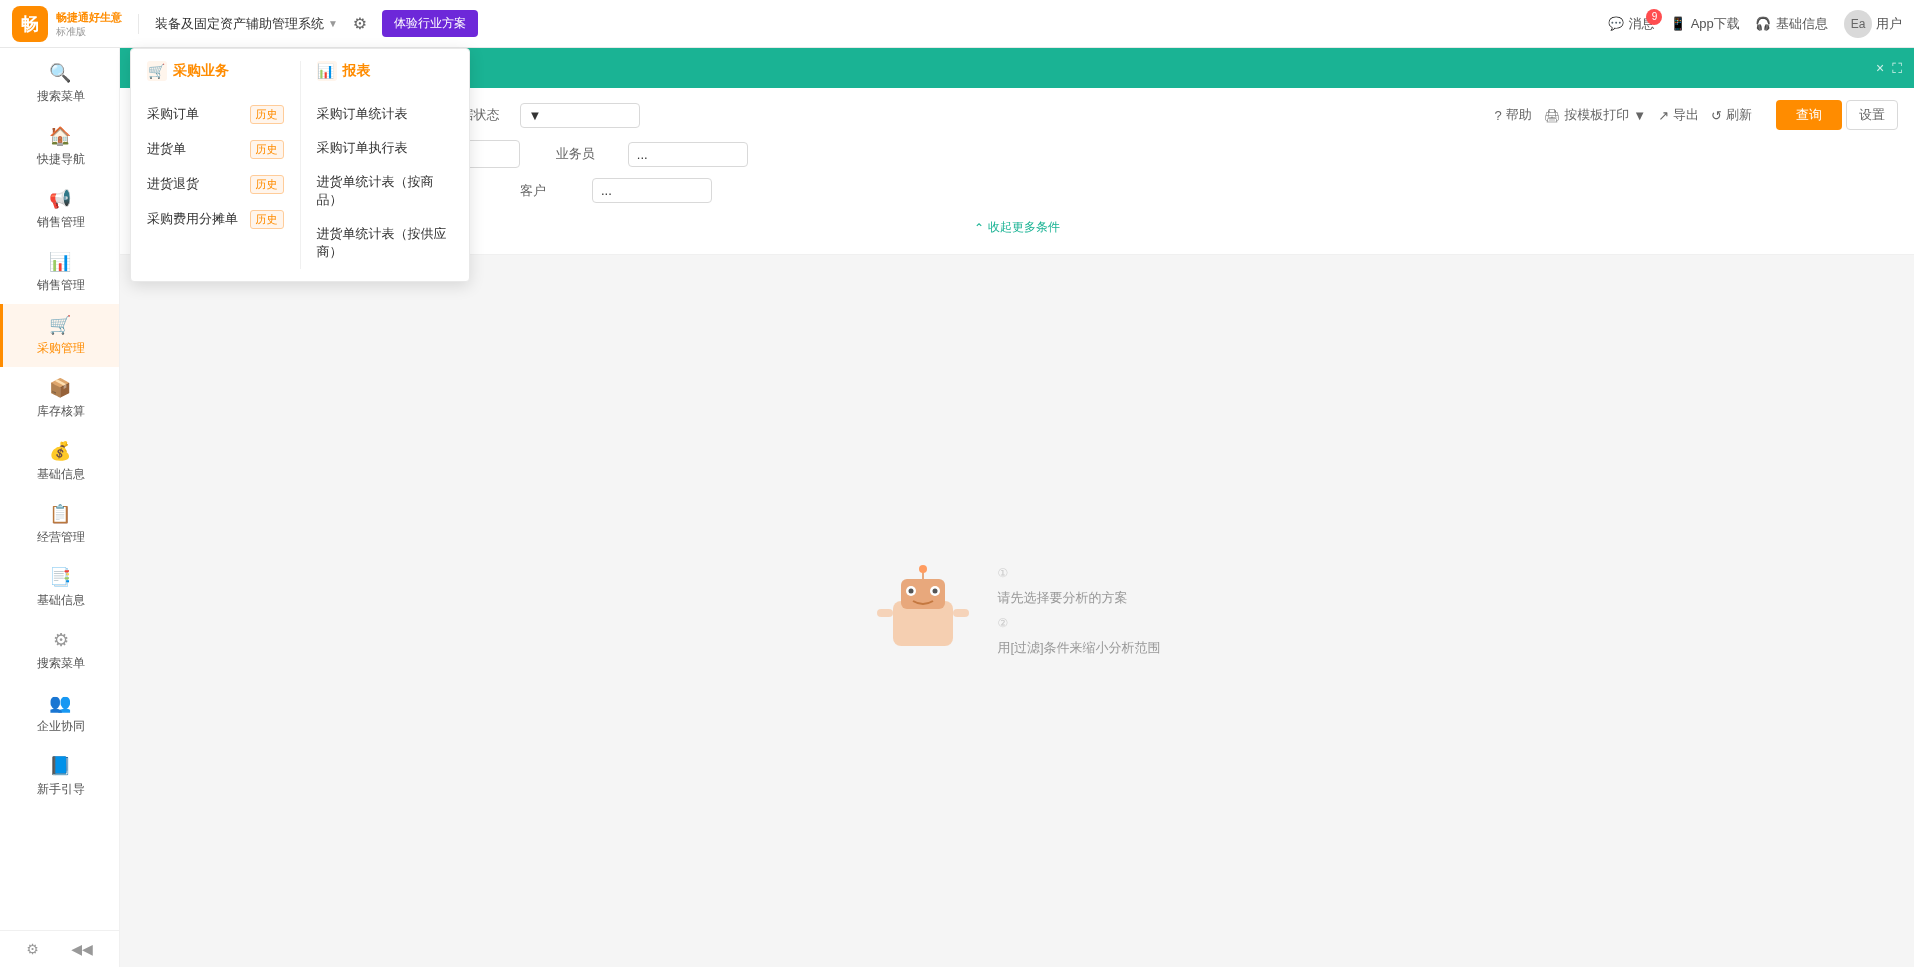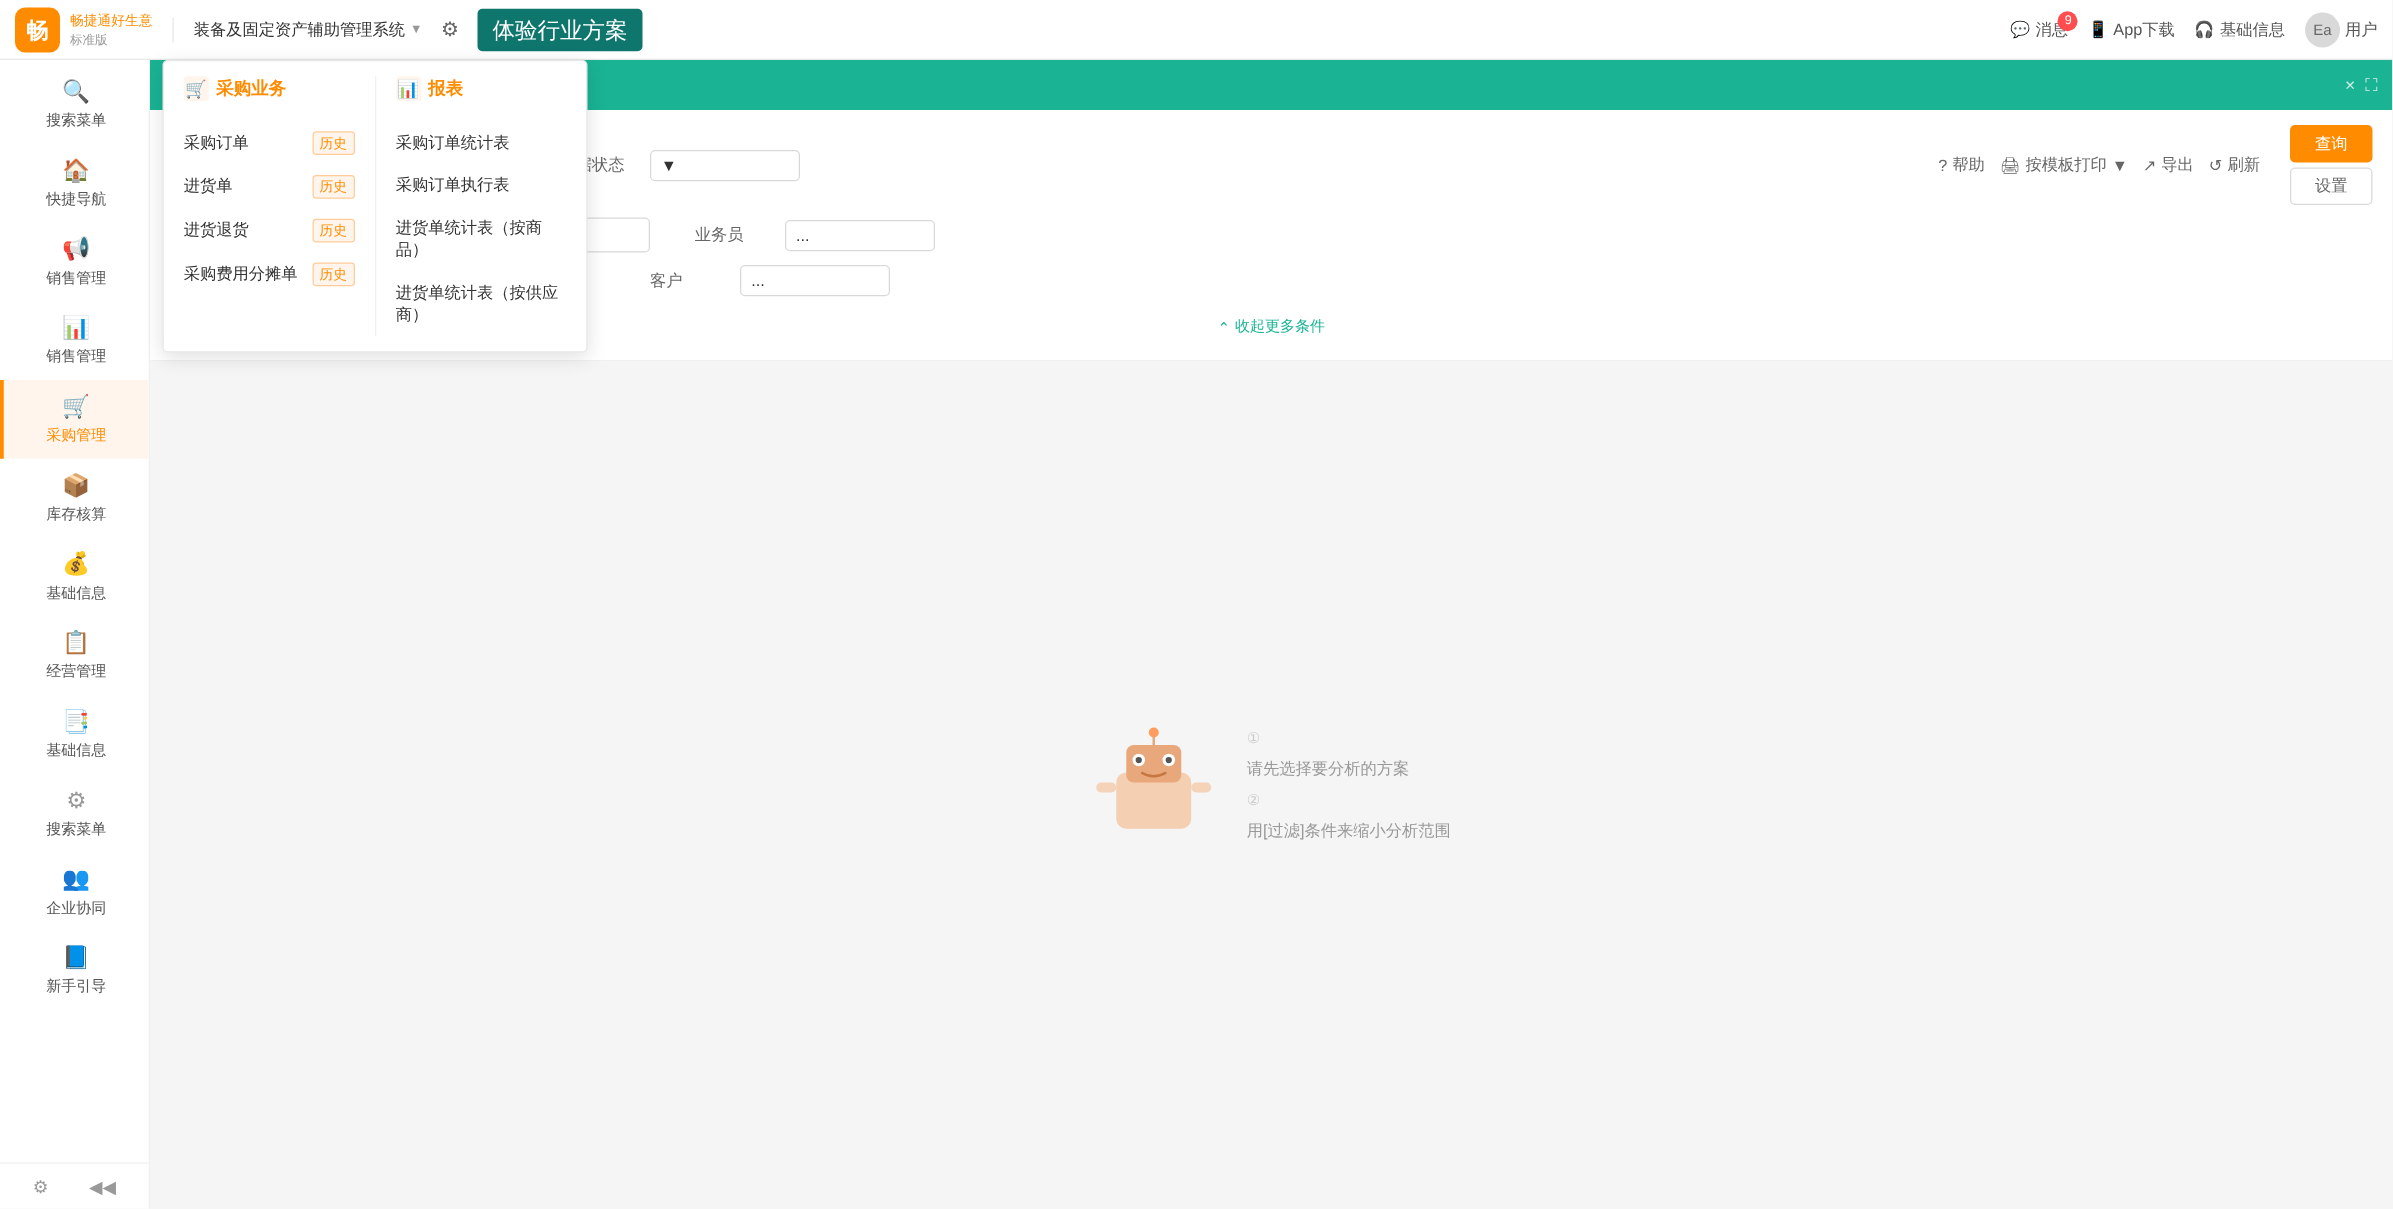--- a/index.html
+++ b/index.html
@@ -31,26 +31,26 @@
       font-size: 13px;
     }
     .nav-dropdown-btn .chevron { font-size: 10px; color: #999; }
     .settings-icon-btn {
       width: 28px; height: 28px;
       display: flex; align-items: center; justify-content: center;
       cursor: pointer; color: #666;
       font-size: 16px;
     }
     .industry-btn {
-      background: #0f766e;
+      background: #6d28d9;
       color: #fff;
       border: none;
       border-radius: 4px;
       padding: 5px 12px;
-      font-size: 18px;
+      font-size: 12px;
       cursor: pointer;
     }
     .top-nav-right {
       display: flex;
       align-items: center;
       gap: 16px;
     }
     .top-nav-item {
       display: flex;
       align-items: center;
@@ -114,20 +114,21 @@
       color: #fff;
       font-size: 18px;
       font-weight: bold;
     }
     .logo-text {
       font-size: 11px;
       color: #ff8c00;
       margin-top: 2px;
       text-align: left;
       line-height: 1.3;
+      font-weight: bold;
     }
     .logo-edition {
       font-size: 10px;
       color: #999;
     }
     .sidebar-menu {
       display: flex;
       flex-direction: column;
       padding: 4px 0;
       flex: 1;
@@ -543,21 +544,21 @@
           <div class="toolbar-btn">
             <span>↗</span>
             <span>导出</span>
           </div>
           <div class="toolbar-btn">
             <span>↺</span>
             <span>刷新</span>
           </div>
         </div>
 
-        <div style="margin-left:12px;display:flex;flex-direction:column;gap:4px;">
+        <div style="margin-left:12px;display:flex;flex-direction:row;gap:4px;">
           <button class="query-btn">查询</button>
           <button class="setting-btn">设置</button>
         </div>
       </div>
 
       <div class="filter-row">
         <div class="filter-label">商品</div>
         <div class="tag-item">
           <span>设计桑</span>
           <span class="tag-close">×</span>

